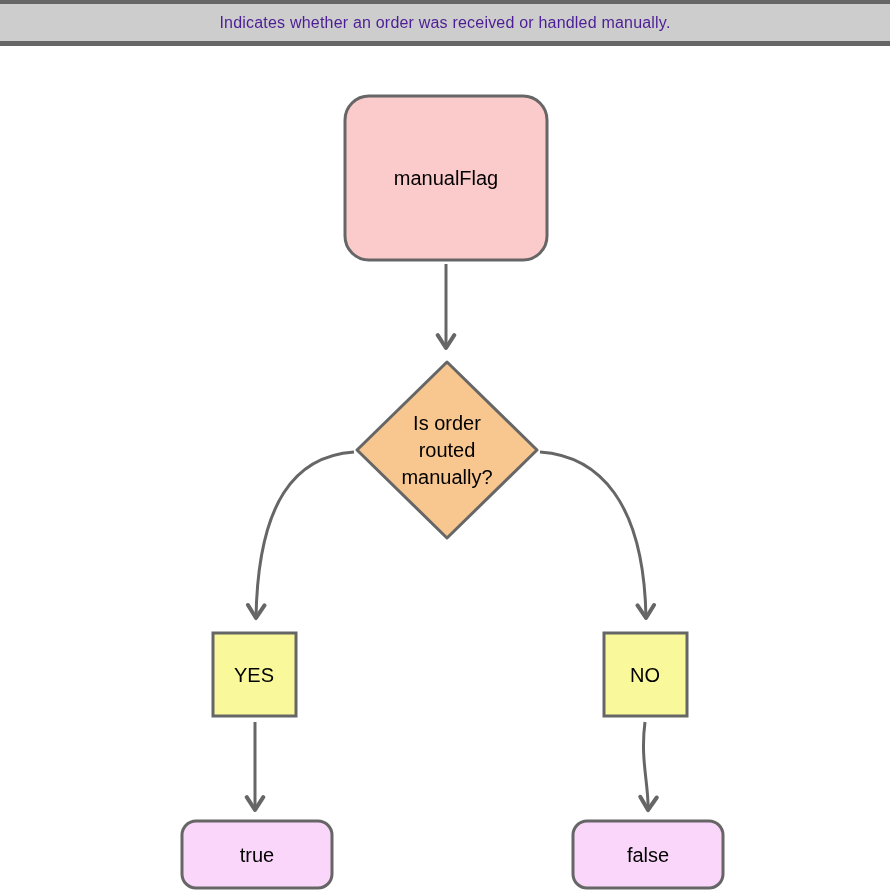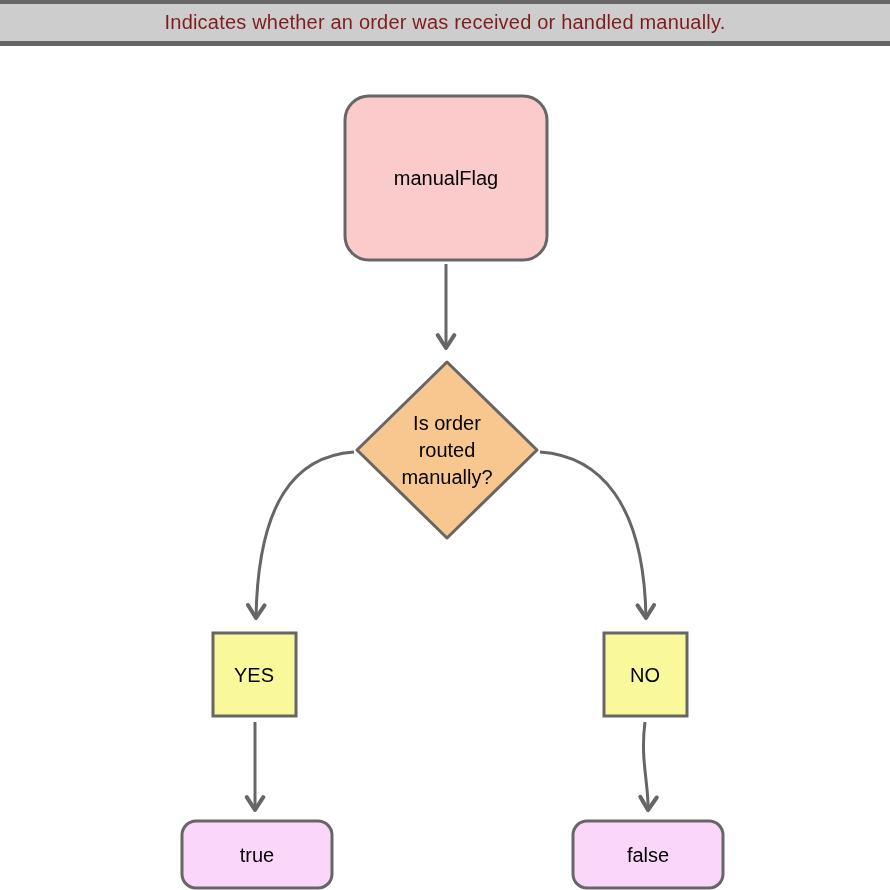--- a/index.html
+++ b/index.html
@@ -22,22 +22,22 @@
     width: 890px;
     height: 37px;
     background: #cdcdcd;
     border-top: 4px solid #666666;
     border-bottom: 5px solid #666666;
     display: flex;
     align-items: center;
     justify-content: center;
   }
   .header-bar .title {
-    font-size: 20px;
-    color: #7f1d1d;
+    font-size: 16px;
+    color: #4c1d95;
     letter-spacing: 0.2px;
   }
   svg.flowchart {
     position: absolute;
     top: 0; left: 0;
     width: 890px;
     height: 890px;
   }
   .node-shape {
     stroke: #666666;

